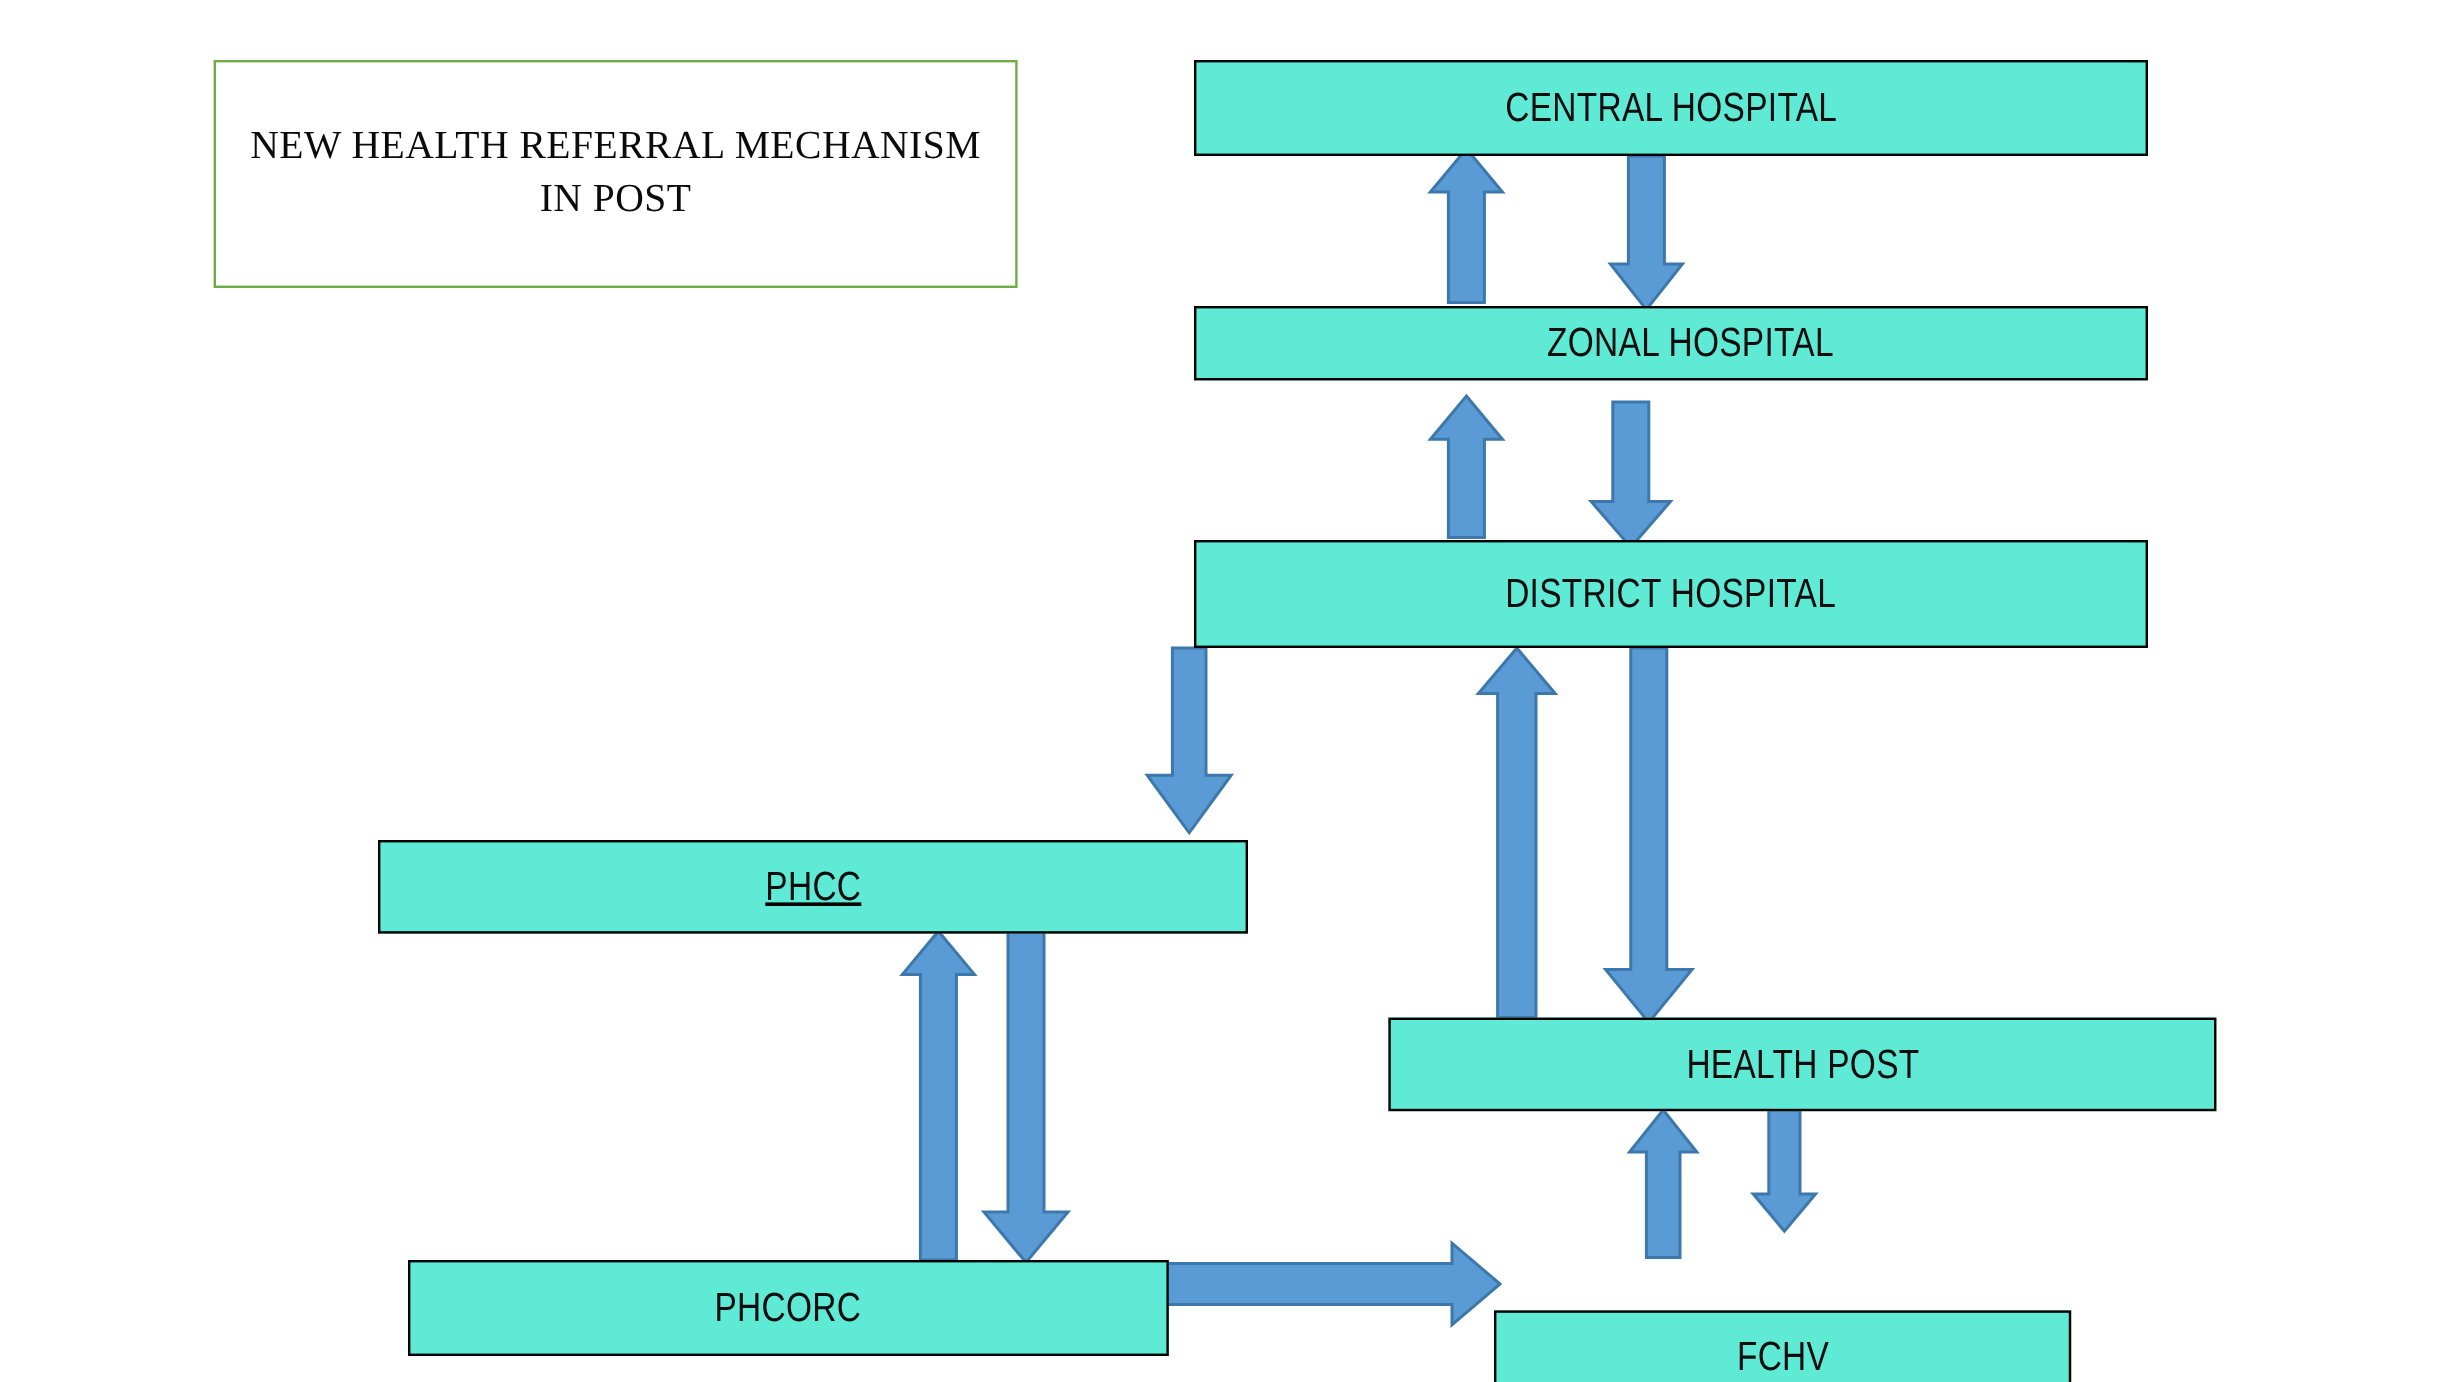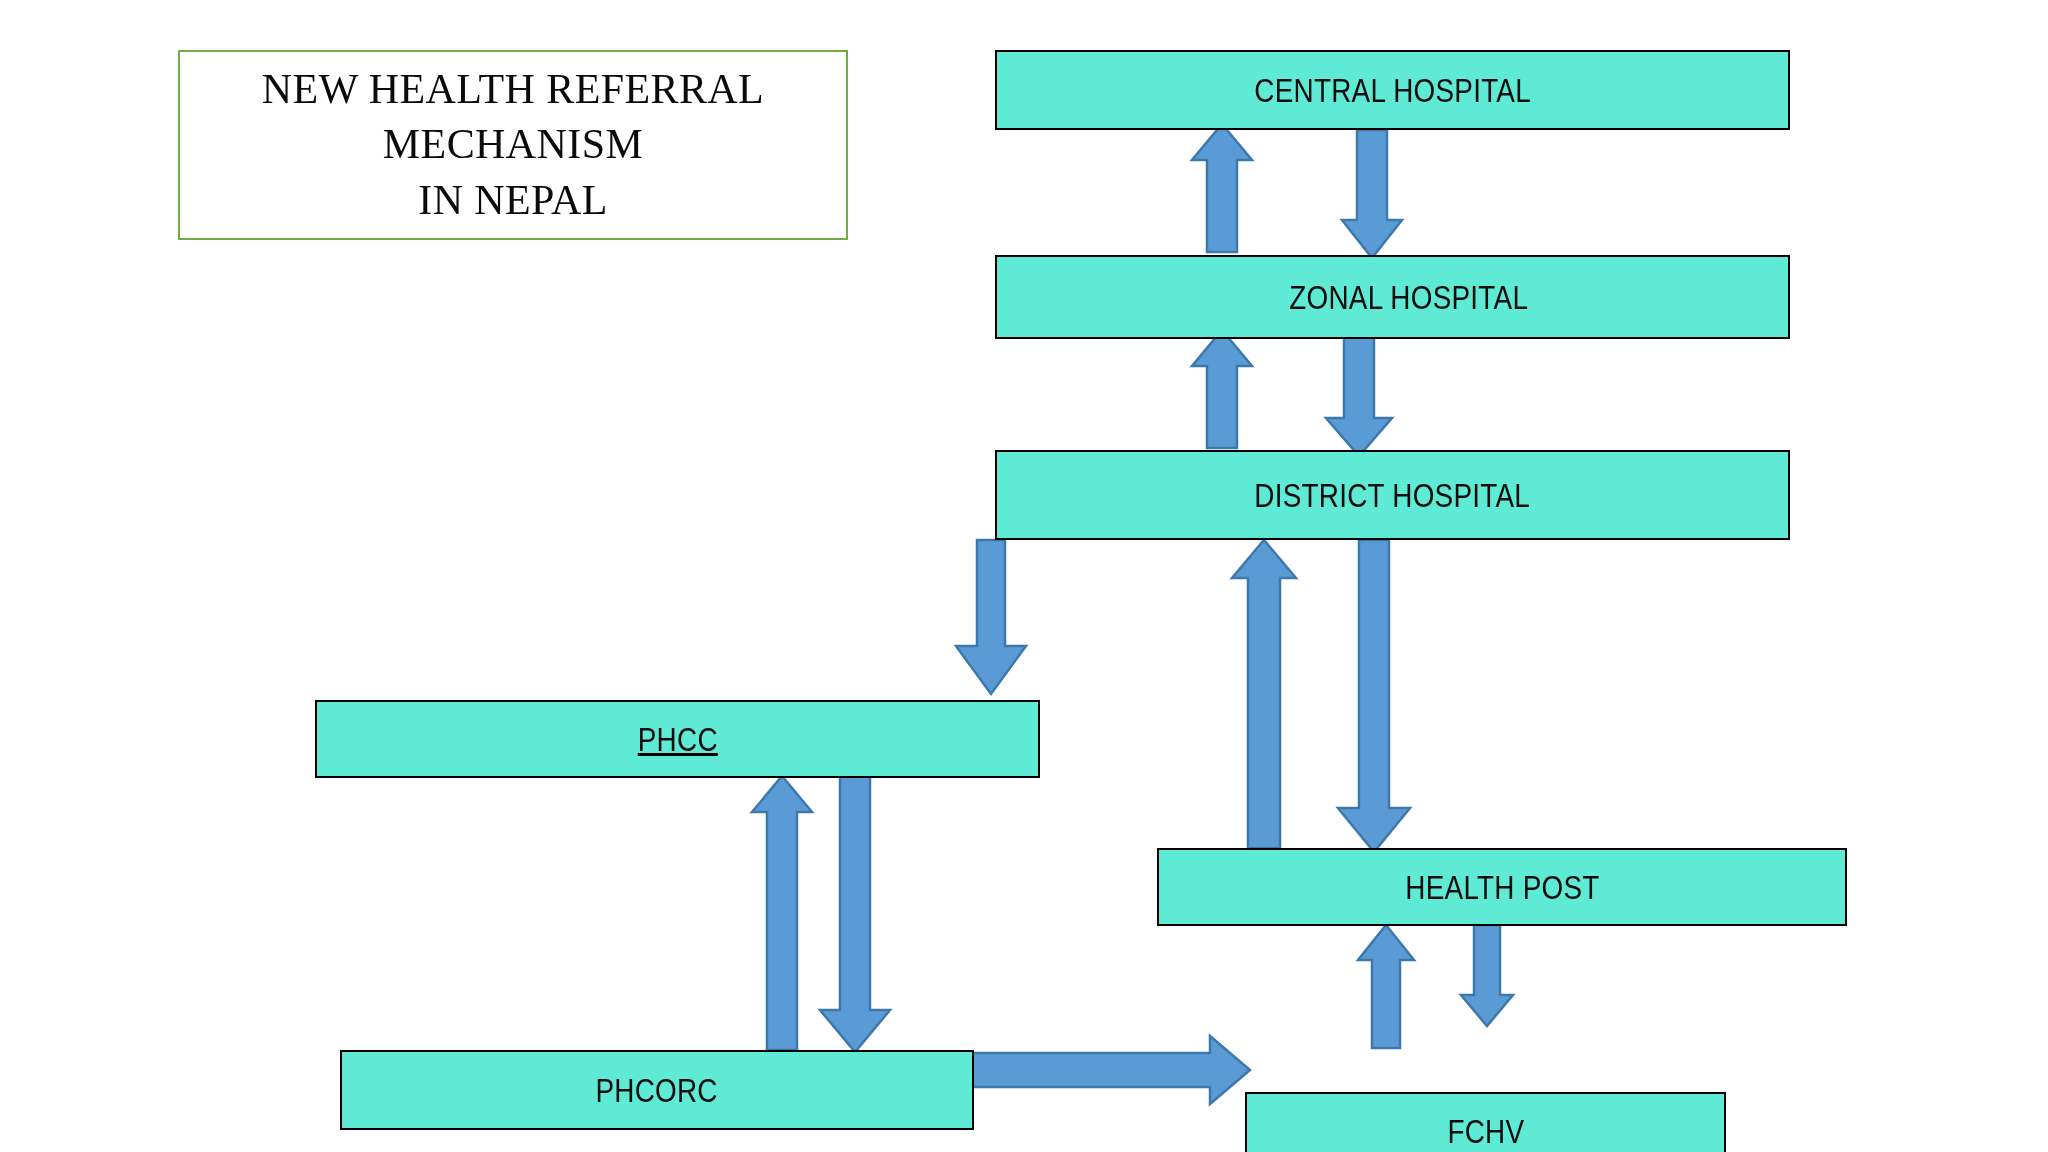--- a/index.html
+++ b/index.html
@@ -47,21 +47,21 @@
     background: #ffffff;
     border: 2px solid #6FAC46;
     display: flex;
     align-items: center;
     justify-content: center;
     flex-direction: column;
     padding: 0 18px;
   }
   .title-text {
     font-family: "Liberation Serif", serif;
-    font-size: 42px;
+    font-size: 33px;
     font-weight: 400;
     color: #0b0b0b;
     text-align: center;
     line-height: 1.32;
     letter-spacing: 0.4px;
   }
   .title-text .ln {
     display: block;
   }
 </style>
@@ -96,29 +96,29 @@
 
     <polygon points="1500,925 1500,995 1513,995 1487,1026 1461,995 1474,995 1474,925" fill="#5B9BD5" stroke="#3C78AB" stroke-width="2.5" stroke-linejoin="miter"></polygon>
 
     <polygon points="912,1053 1210,1053 1210,1036 1250,1070 1210,1104 1210,1087 912,1087" fill="#5B9BD5" stroke="#3C78AB" stroke-width="2.5" stroke-linejoin="miter"></polygon>
 
   </svg>
 
   <div class="title-box" style="left:178px; top:50px; width:670px; height:190px;">
     <div class="title-text">
       <span class="ln">NEW HEALTH REFERRAL MECHANISM</span>
-      <span class="ln">IN NEPAL</span>
+      <span class="ln">IN POST</span>
     </div>
   </div>
 
   <div class="node-box" style="left:995px; top:50px; width:795px; height:80px;">
     <span class="node-label">CENTRAL HOSPITAL</span>
   </div>
 
-  <div class="node-box" style="left:995px; top:255px; width:795px; height:84px;padding-left:32px;">
+  <div class="node-box" style="left:995px; top:255px; width:795px; height:62px;padding-left:32px;">
     <span class="node-label">ZONAL HOSPITAL</span>
   </div>
 
   <div class="node-box" style="left:995px; top:450px; width:795px; height:90px;">
     <span class="node-label">DISTRICT HOSPITAL</span>
   </div>
 
   <div class="node-box" style="left:315px; top:700px; width:725px; height:78px;text-decoration:underline;">
     <span class="node-label">PHCC</span>
   </div>

